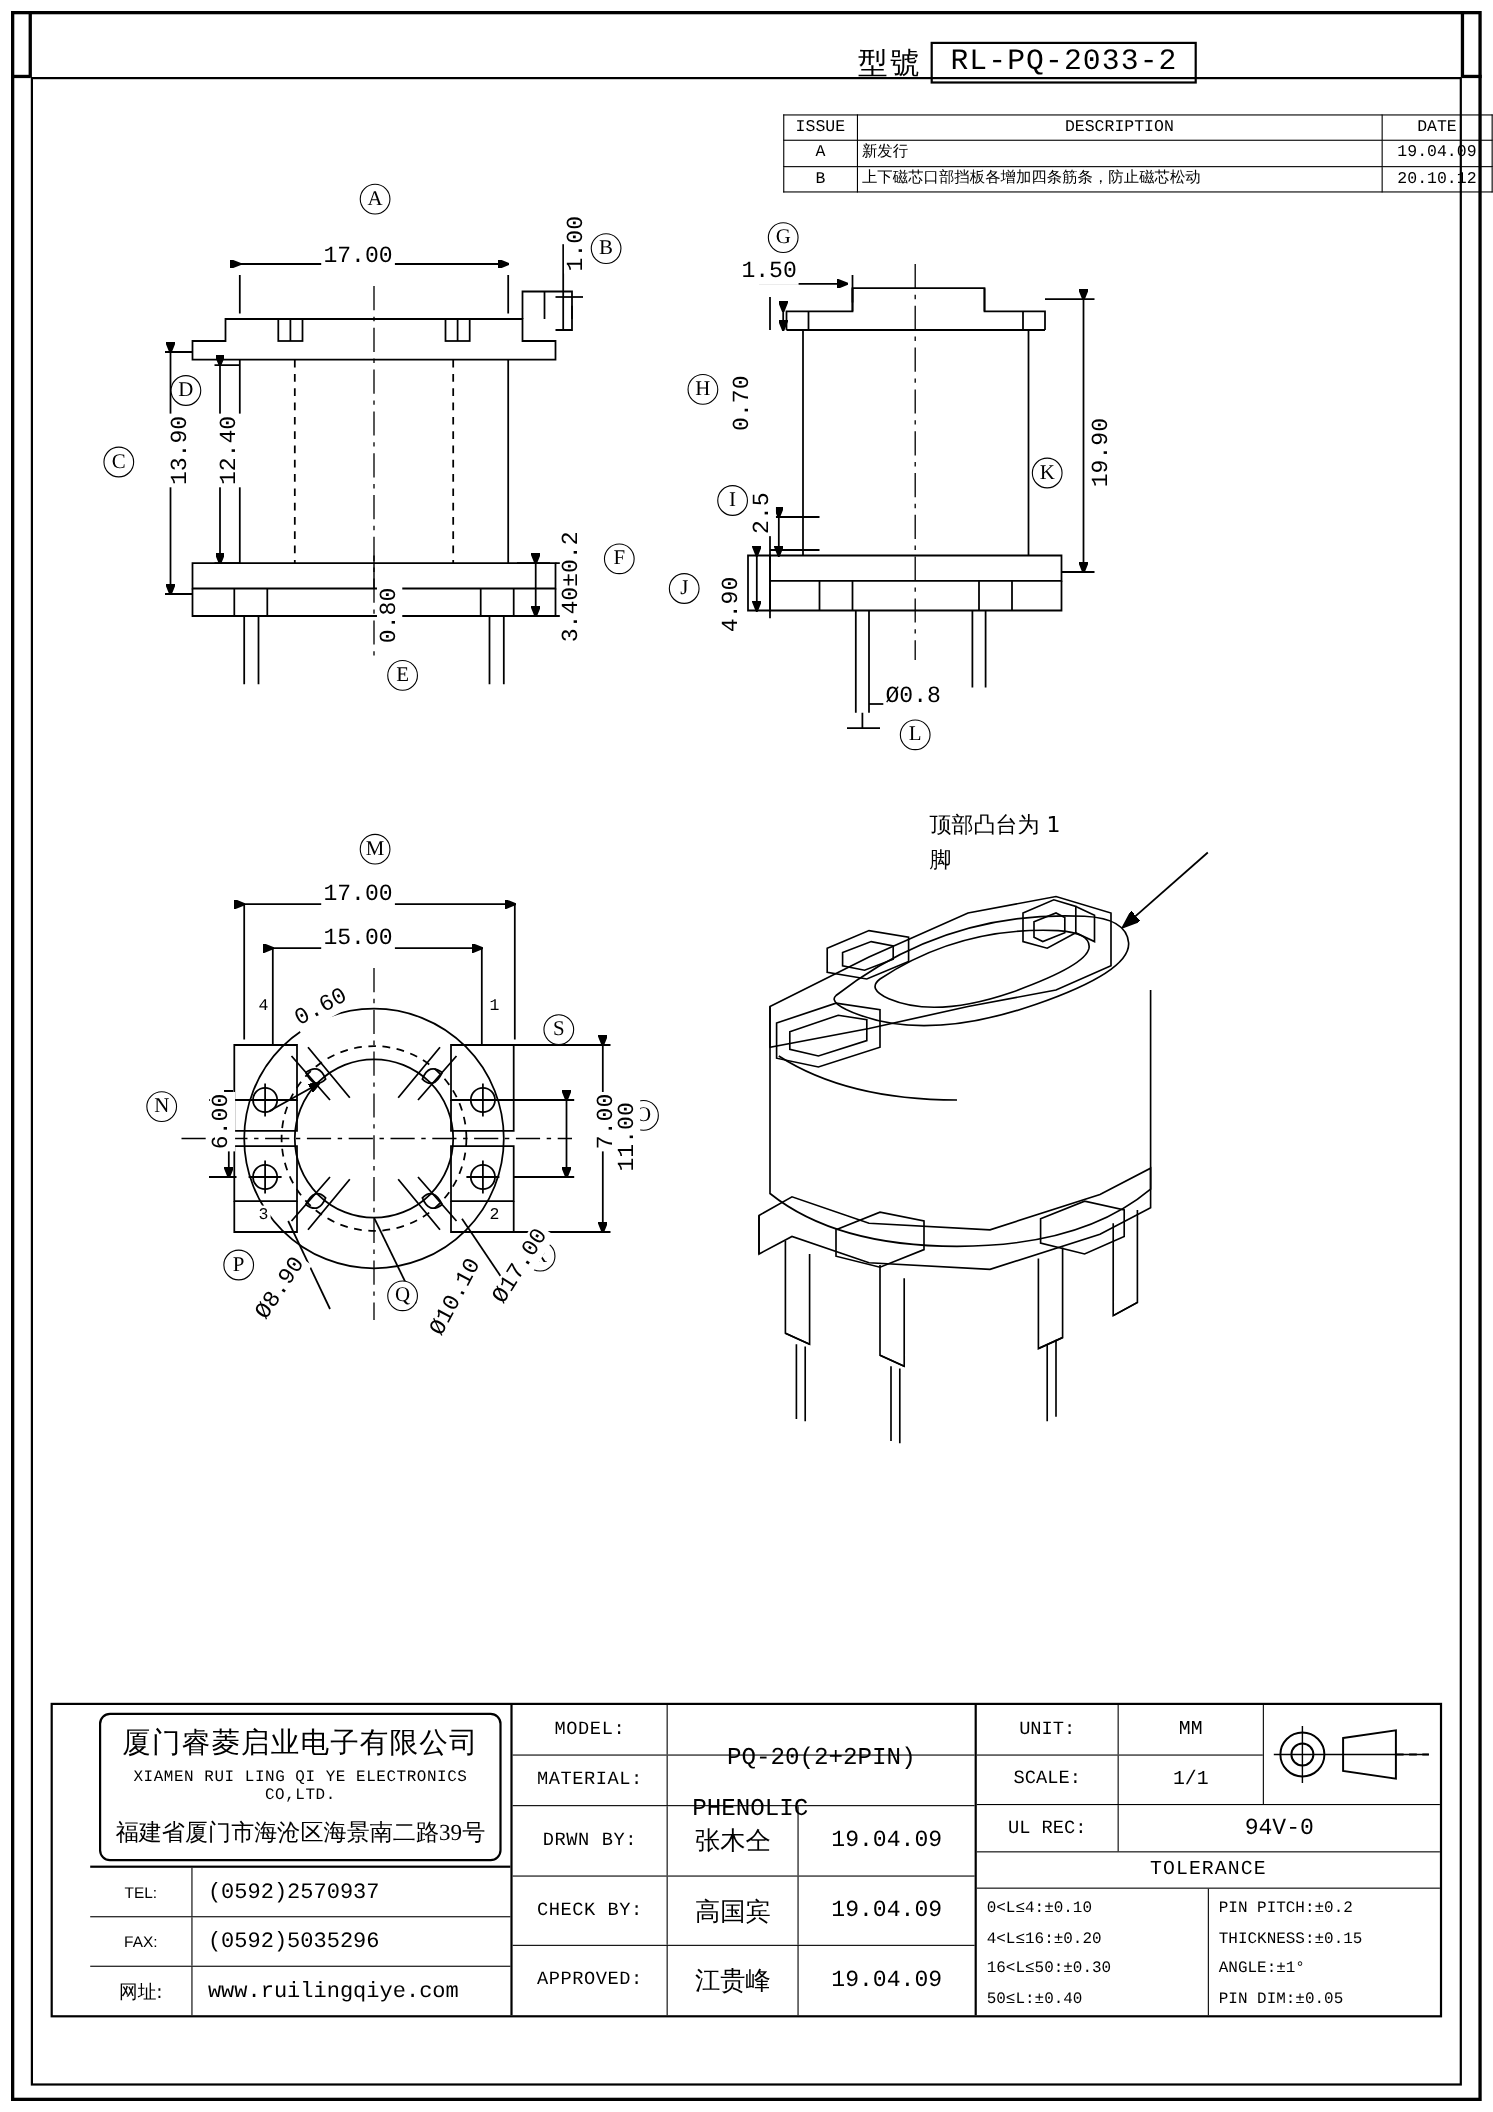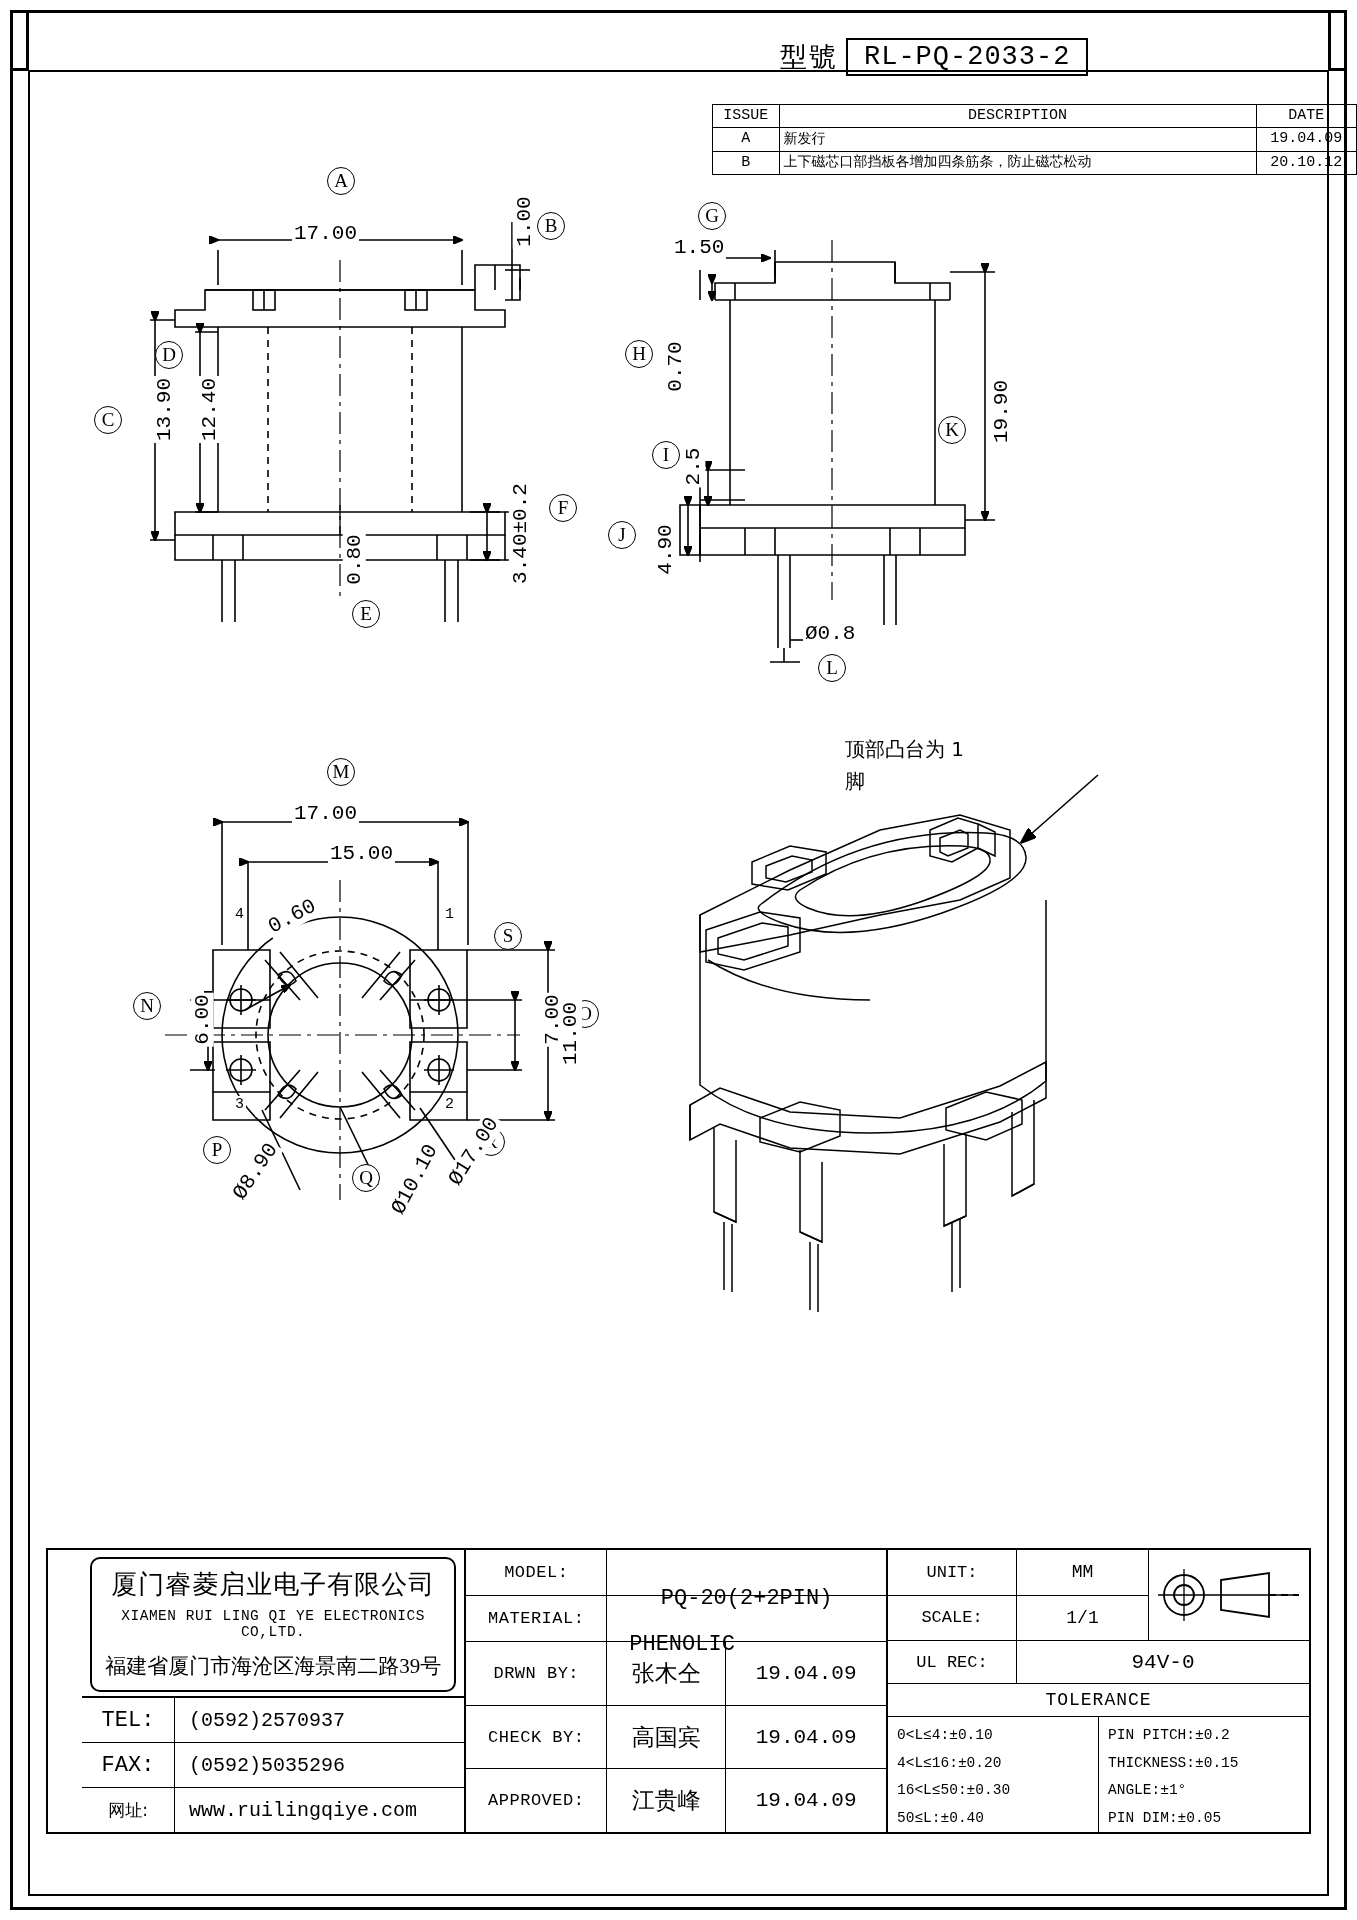--- a/index.html
+++ b/index.html
@@ -43,21 +43,21 @@
   .tb-col{box-sizing:border-box;}
   .tb-left{width:430px;border-right:2px solid #000;display:flex;flex-direction:column;}
   .company{border:2px solid #000;border-radius:10px;margin:7px 8px 4px 8px;padding:8px 4px 10px;text-align:center;}
   .company .cn-name{font-family:"DejaVu Sans",sans-serif;font-size:26px;letter-spacing:1px;}
   .company .en-name{font-family:"Liberation Mono",monospace;font-size:14.5px;letter-spacing:.5px;margin-top:6px;}
   .company .addr{font-family:Liberation Serif, serif;font-size:21px;margin-top:12px;}
   .contact{flex:1;display:flex;flex-direction:column;border-top:2px solid #000;}
   .contact .row{flex:1;display:flex;border-bottom:1.5px solid #000;}
   .contact .row:last-child{border-bottom:none;}
   .contact .k{width:92px;border-right:1.5px solid #000;display:flex;align-items:center;justify-content:center;
-              font-family:Liberation Mono, monospace;font-size:22px;}
+              font-family:Liberation Sans, sans-serif;font-size:14px;}
   .contact .k.cnk{font-family:"DejaVu Sans",sans-serif;font-size:17px;}
   .contact .v{flex:1;display:flex;align-items:center;padding-left:14px;font-family:"Liberation Mono",monospace;font-size:20px;}
 
   .tb-mid{width:472px;border-right:2px solid #000;display:flex;flex-direction:column;}
   .tb-mid .r{display:flex;border-bottom:1.5px solid #000;}
   .tb-mid .r:last-child{border-bottom:none;}
   .tb-mid .r.h1{height:45px;} .tb-mid .r.h2{height:45px;} .tb-mid .r.h3{flex:1;}
   .tb-mid .k{width:140px;border-right:1.5px solid #000;display:flex;align-items:center;justify-content:center;
              font-family:"Liberation Mono",monospace;font-size:17px;letter-spacing:.5px;}
   .tb-mid .v{flex:1;display:flex;align-items:center;justify-content:center;font-family:Liberation Mono, monospace;font-size:22px;margin-top:48px;}
@@ -341,21 +341,21 @@
 
   <div class="balloon" style="left:327px;top:758px;">M</div>
   <div class="balloon" style="left:133px;top:992px;">N</div>
   <div class="balloon" style="left:571px;top:1000px;">O</div>
   <div class="balloon" style="left:203px;top:1136px;">P</div>
   <div class="balloon" style="left:352px;top:1164px;">Q</div>
   <div class="balloon" style="left:477px;top:1128px;">R</div>
   <div class="balloon" style="left:494px;top:922px;">S</div>
 
   <div class="dim" style="left:292px;top:802px;">17.00</div>
-  <div class="dim" style="left:292px;top:842px;margin-left:36px;">15.00</div>
+  <div class="dim" style="left:292px;top:842px;">15.00</div>
   <div class="dim" style="left:265px;top:905px;transform:rotate(-28deg);">0.60</div>
   <div class="dim v" style="left:175px;top:1008px;transform:rotate(-90deg);">6.00</div>
   <div class="dim v" style="left:525px;top:1008px;transform:rotate(-90deg);">7.00</div>
   <div class="dim v" style="left:537px;top:1022px;transform:rotate(-90deg);">11.00</div>
   <div class="dim" style="left:222px;top:1160px;transform:rotate(-56deg);">Ø8.90</div>
   <div class="dim" style="left:375px;top:1168px;transform:rotate(-62deg);">Ø10.10</div>
   <div class="dim" style="left:434px;top:1140px;transform:rotate(-58deg);">Ø17.00</div>
 
   <div class="dim small" style="left:233px;top:906px;">4</div>
   <div class="dim small" style="left:443px;top:906px;">1</div>

